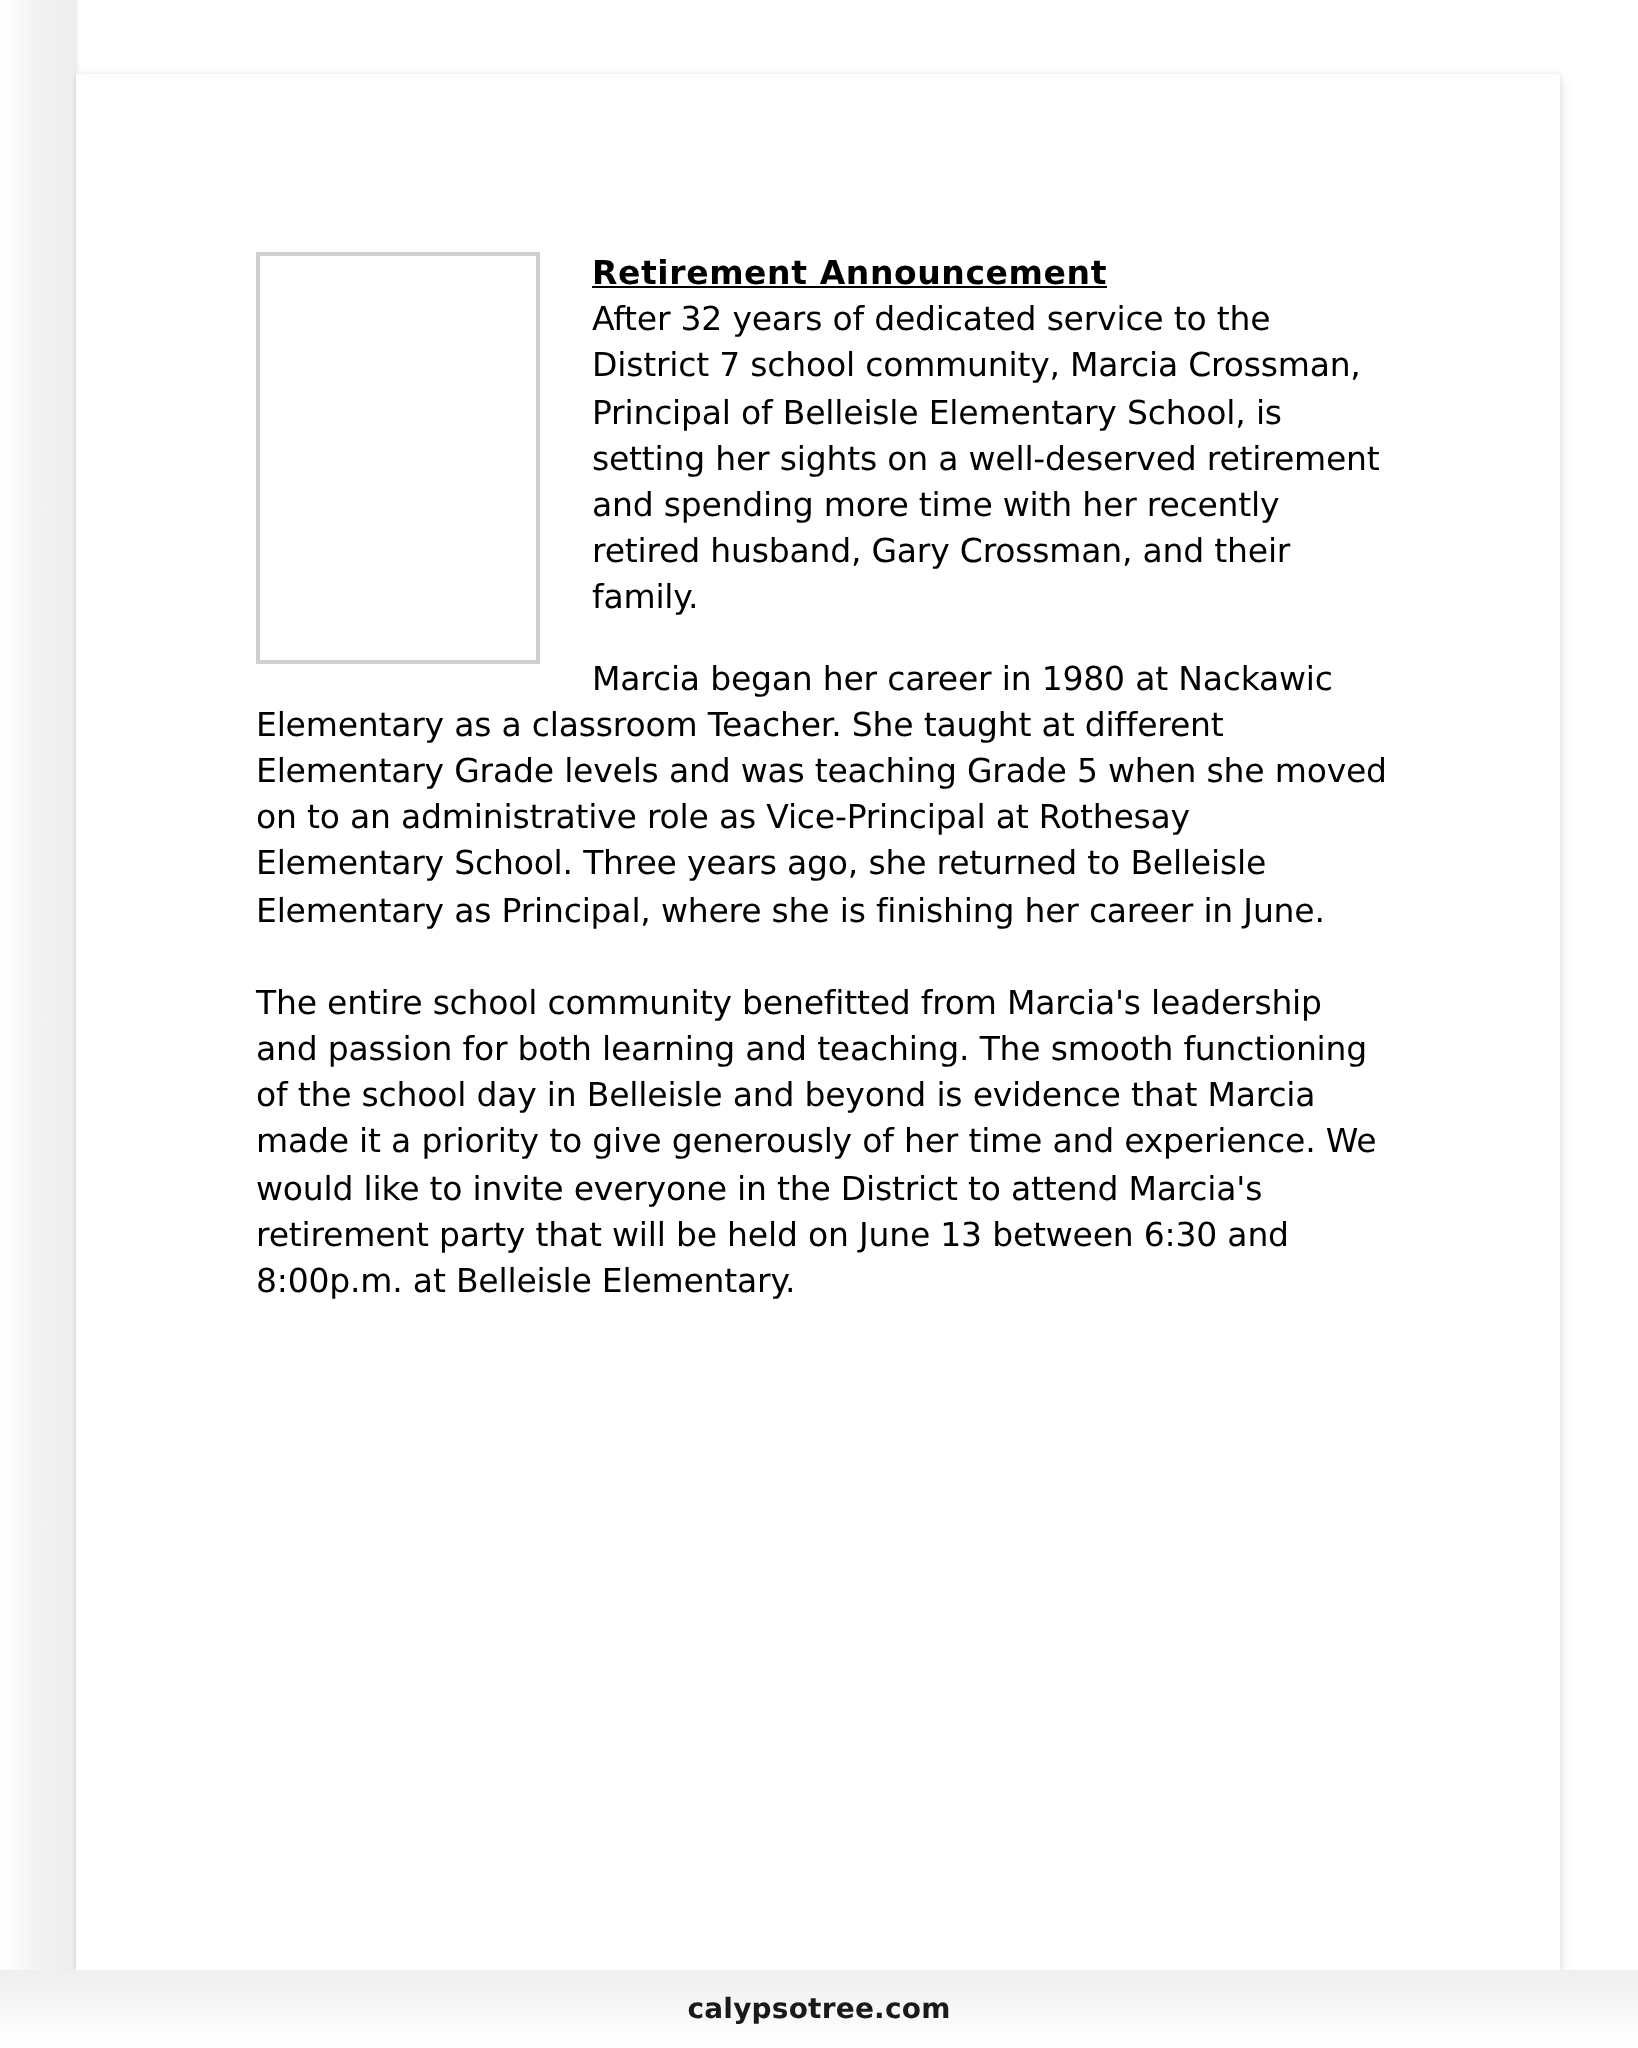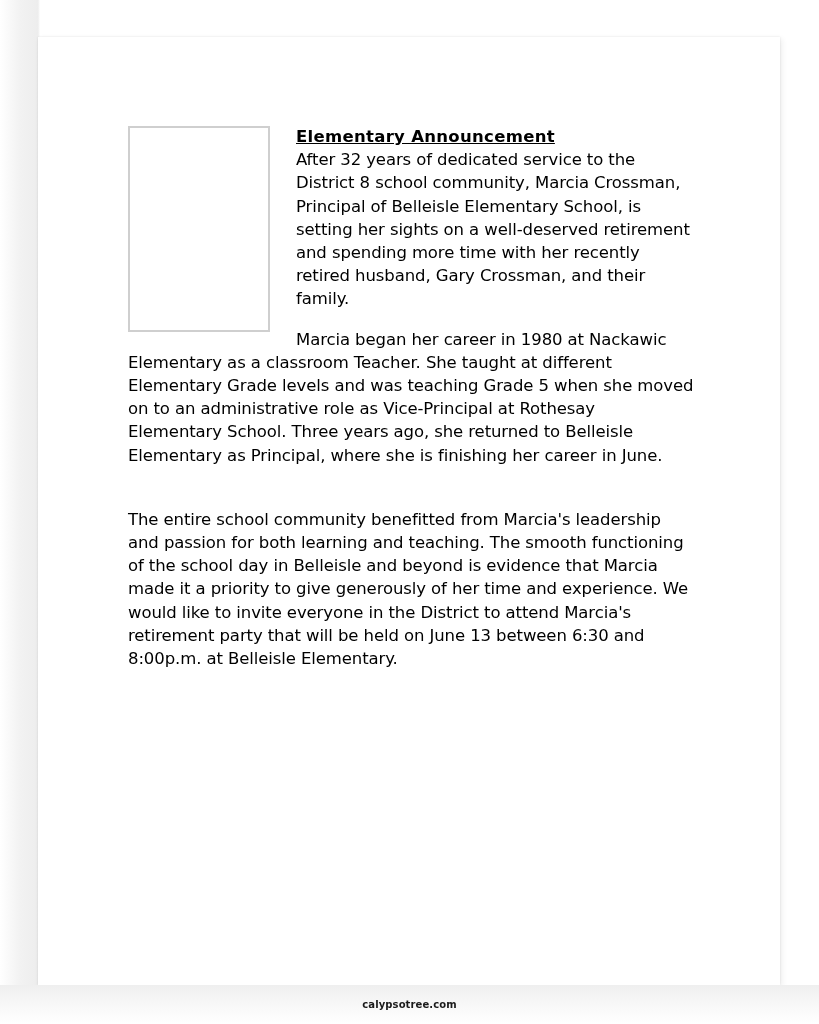--- a/index.html
+++ b/index.html
@@ -56,21 +56,21 @@
     border: 2px solid #cfcfcf;
     background: #ffffff;
     margin: 1px 26px 6px 0;
     box-sizing: border-box;
   }
 
   .para {
     margin: 0;
   }
   .para + .para {
-    margin-top: 41px;
+    margin-top: 23px;
   }
 
   .heading {
     font-weight: bold;
     text-decoration: underline;
     letter-spacing: 0.3px;
   }
 
   
   #block-intro {
@@ -93,38 +93,38 @@
     width: 819px;
     height: 39px;
     background: linear-gradient(to bottom, #efefef 0%, #f7f7f7 45%, #ffffff 100%);
     display: flex;
     align-items: center;
     justify-content: center;
   }
 
   #footer-text {
     font-family: "DejaVu Sans", sans-serif;
-    font-size: 10px;
+    font-size: 14px;
     font-weight: bold;
     color: #1a1a1a;
     letter-spacing: 0.1px;
   }
 </style>
 </head>
 <body>
 
 <div id="page-backdrop"></div>
 
 <div id="page">
 
   <div id="doc-body">
 
     <div id="image-placeholder"></div>
 
-    <p class="para" id="block-intro"><span class="heading">Elementary Announcement</span><br><span>After 32 years of dedicated service to the District 8 school community, Marcia Crossman, Principal of Belleisle Elementary School, is setting her sights on a well-deserved retirement and spending more time with her recently retired husband, Gary Crossman, and their family.</span></p>
+    <p class="para" id="block-intro"><span class="heading">Retirement Announcement</span><br><span>After 32 years of dedicated service to the District 7 school community, Marcia Crossman, Principal of Belleisle Elementary School, is setting her sights on a well-deserved retirement and spending more time with her recently retired husband, Gary Crossman, and their family.</span></p>
 
     <p class="para" id="block-career"><span>Marcia began her career in 1980 at Nackawic Elementary as a classroom Teacher. She taught at different Elementary Grade levels and was teaching Grade 5 when she moved on to an administrative role as Vice-Principal at Rothesay Elementary School. Three years ago, she returned to Belleisle Elementary as Principal, where she is finishing her career in June.</span></p>
 
     <p class="para" id="block-community"><span>The entire school community benefitted from Marcia's leadership and passion for both learning and teaching. The smooth functioning of the school day in Belleisle and beyond is evidence that Marcia made it a priority to give generously of her time and experience. We would like to invite everyone in the District to attend Marcia's retirement party that will be held on June 13 between 6:30 and 8:00p.m. at Belleisle Elementary.</span></p>
 
 
   </div>
 
 </div>
 

